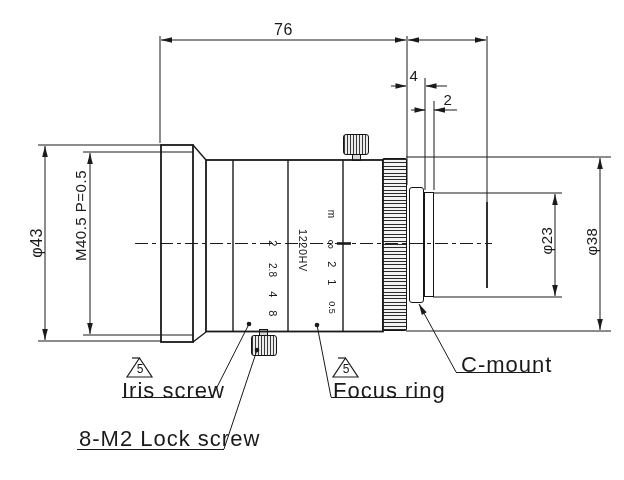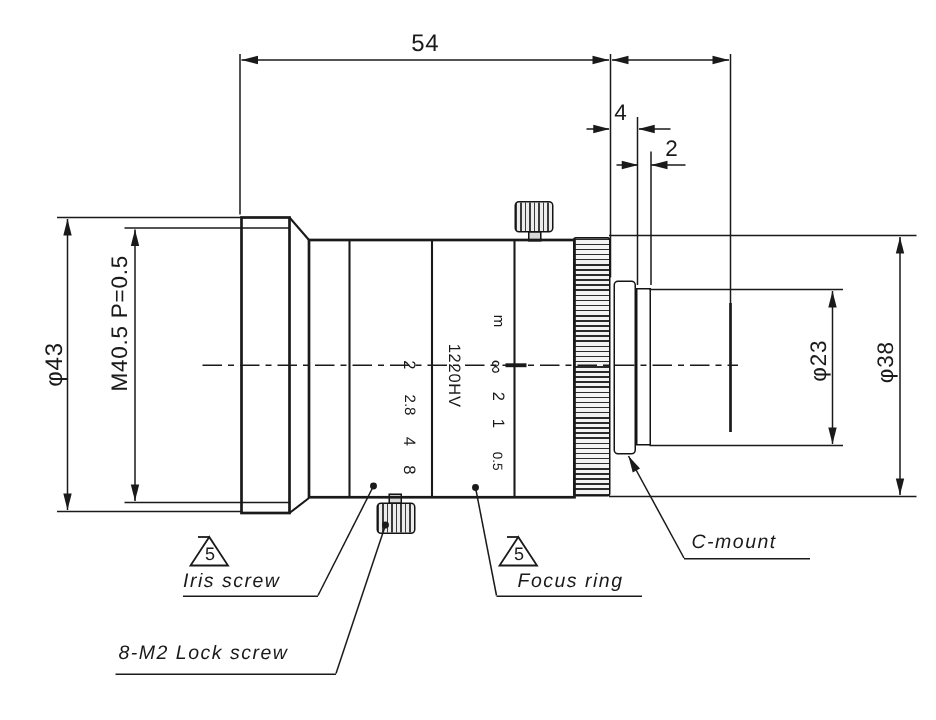--- a/index.html
+++ b/index.html
@@ -12,21 +12,21 @@
   .screwhead{border:1.5px solid #141414;border-radius:3px;
          background:repeating-linear-gradient(90deg,#3a3a3a 0px,#3a3a3a 1px,#ececec 1px,#ececec 3px);}
   .screwstem{border:1.3px solid #141414;background:#d8d8d8;}
   .ring{border:1.6px solid #141414;background:#ffffff;}
   .t{position:absolute;color:#1a1a1a;white-space:nowrap;z-index:3;line-height:1;}
   .c{text-align:center;}
   .rotccw{transform:rotate(-90deg);}
   .rotcw{transform:rotate(90deg);}
   .dim{font-size:15px;letter-spacing:0.5px;}
   .dim16{font-size:16px;letter-spacing:0.5px;}
-  .lbl{font-size:13px;letter-spacing:1px;font-style:italic;}
+  .lbl{font-size:22px;letter-spacing:1px;}
   .ringtxt{font-size:11px;letter-spacing:0.5px;}
 </style>
 </head>
 <body>
 
 <div id="canvas">
 
   <div class="part knurl" style="left:382px;top:158px;width:25px;height:173px;"></div>
   <div class="part screwstem" style="left:352px;top:154px;width:9px;height:7px;"></div>
   <div class="part screwhead" style="left:343px;top:134px;width:26px;height:21px;"></div>
@@ -124,39 +124,39 @@
 
       <g stroke-width="1.2">
         <polygon points="139.5,358 127,377 152,377"></polygon>
         <line x1="132" y1="358" x2="139.5" y2="358"></line>
         <polygon points="345.5,358 333,377 358,377"></polygon>
         <line x1="338" y1="358" x2="345.5" y2="358"></line>
       </g>
     </g>
   </svg>
 
-  <div class="t dim16 c" style="left:160px;top:22px;width:247px;">54</div>
+  <div class="t dim16 c" style="left:160px;top:22px;width:247px;">76</div>
   <div class="t dim c" style="left:398px;top:68px;width:32px;">4</div>
   <div class="t dim c" style="left:432px;top:92px;width:32px;">2</div>
   <div class="t dim16 c rotccw" style="left:7px;top:235px;width:60px;">φ43</div>
   <div class="t dim c rotccw" style="left:25px;top:208px;width:110px;">M40.5 P=0.5</div>
   <div class="t dim c rotccw" style="left:524px;top:233px;width:44px;">φ23</div>
   <div class="t dim c rotccw" style="left:569px;top:234px;width:44px;">φ38</div>
 
   <div class="t ringtxt c rotcw" style="left:276px;top:245px;width:52px;">1220HV</div>
   <div class="t ringtxt c rotcw" style="left:266px;top:238px;width:12px;">2</div>
   <div class="t c rotcw" style="left:261px;top:265px;width:22px;font-size:10px;">2.8</div>
   <div class="t ringtxt c rotcw" style="left:266px;top:289px;width:12px;">4</div>
   <div class="t ringtxt c rotcw" style="left:266px;top:308px;width:12px;">8</div>
   <div class="t c rotcw" style="left:325px;top:209px;width:12px;font-size:10px;">m</div>
   <div class="t c rotcw" style="left:324px;top:238px;width:14px;font-size:13px;">∞</div>
   <div class="t ringtxt c rotcw" style="left:325px;top:259px;width:12px;">2</div>
   <div class="t ringtxt c rotcw" style="left:325px;top:277px;width:12px;">1</div>
   <div class="t c rotcw" style="left:322px;top:303px;width:18px;font-size:9px;">0.5</div>
 
   <div class="t lbl" style="left:122px;top:380px;">Iris screw</div>
-  <div class="t lbl" style="left:345px;top:380px;text-align:right;">Focus ring</div>
+  <div class="t lbl" style="left:333px;top:380px;text-align:right;">Focus ring</div>
   <div class="t lbl" style="left:461px;top:354px;">C-mount</div>
   <div class="t lbl" style="left:79px;top:428px;">8-M2 Lock screw</div>
   <div class="t c" style="left:131px;top:363px;width:18px;font-size:12px;">5</div>
   <div class="t c" style="left:337px;top:363px;width:18px;font-size:12px;">5</div>
 
 </div>
 
 </body></html>

